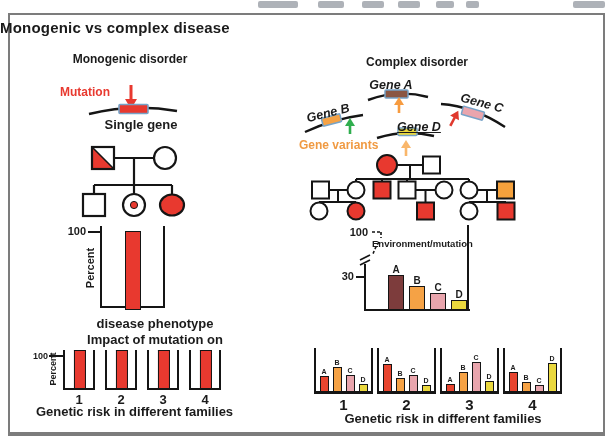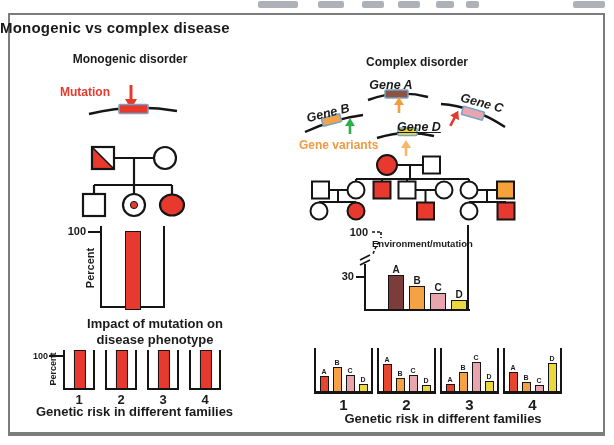--- a/index.html
+++ b/index.html
@@ -66,20 +66,21 @@
 
   <svg class="abs" style="left:120px;top:83px;" width="22" height="28">
     <line x1="11" y1="2" x2="11" y2="18" style="stroke:var(--red,#e8392f);" stroke-width="3"></line>
     <polygon points="11,26 5,16 17,16" style="fill:var(--red,#e8392f);"></polygon>
   </svg>
 
   <svg class="abs" style="left:86px;top:101px;" width="94" height="18">
     <path d="M3,13 Q47,2 91,10" fill="none" stroke="#151515" stroke-width="2.5"></path>
     <rect x="33" y="3.5" width="29" height="9" rx="1" style="fill:var(--red,#e8392f);stroke:var(--gene_outline_blue,#76a3c8);" stroke-width="1.6"></rect>
   </svg>
+  <div class="abs b" style="left:71px;top:117px;width:140px;font-size:13px;text-align:center;">Single gene</div>
 
   <svg class="abs" style="left:80px;top:143px;" width="120" height="78">
     <g stroke="#151515" stroke-width="2.2" fill="none">
       <line x1="34" y1="15" x2="74" y2="15"></line>
       <line x1="54" y1="15" x2="54" y2="42"></line>
       <line x1="14" y1="42" x2="92" y2="42"></line>
       <line x1="14" y1="42" x2="14" y2="51"></line>
       <line x1="54" y1="42" x2="54" y2="51"></line>
       <line x1="92" y1="42" x2="92" y2="51"></line>
     </g>
@@ -98,22 +99,22 @@
   </svg>
 
   <div class="abs ytick" style="left:58px;top:225px;width:28px;font-size:11px;">100</div>
   <div class="abs tick" style="left:88px;top:231px;width:12px;"></div>
   <div class="abs vline" style="left:100px;top:226px;height:82px;"></div>
   <div class="abs vline" style="left:163px;top:226px;height:82px;"></div>
   <div class="abs hline" style="left:100px;top:306px;width:65px;"></div>
   <div class="abs ylab" style="left:55px;top:262px;width:70px;font-size:11px;">Percent</div>
   <div id="impact-bar" class="abs" style="left:125px;top:231px;"></div>
   <div class="abs caption" style="left:55px;top:316px;width:200px;">
+    <div>disease phenotype</div>
     <div>Impact of mutation on</div>
-    <div>disease phenotype</div>
   </div>
 
   <div class="abs ytick" style="left:30px;top:351px;width:18px;font-size:9px;">100</div>
   <div class="abs tick" style="left:49px;top:355px;width:14px;height:1.5px;"></div>
   <div class="abs ylab" style="left:30px;top:364px;width:46px;font-size:9px;">Percent</div>
   <div id="monogenic-family-charts" class="abs">
       <div class="mini-wrap">
         <div class="mini-chart">
           <div class="mini-bar" style="height: 37px;"></div>
         </div>

